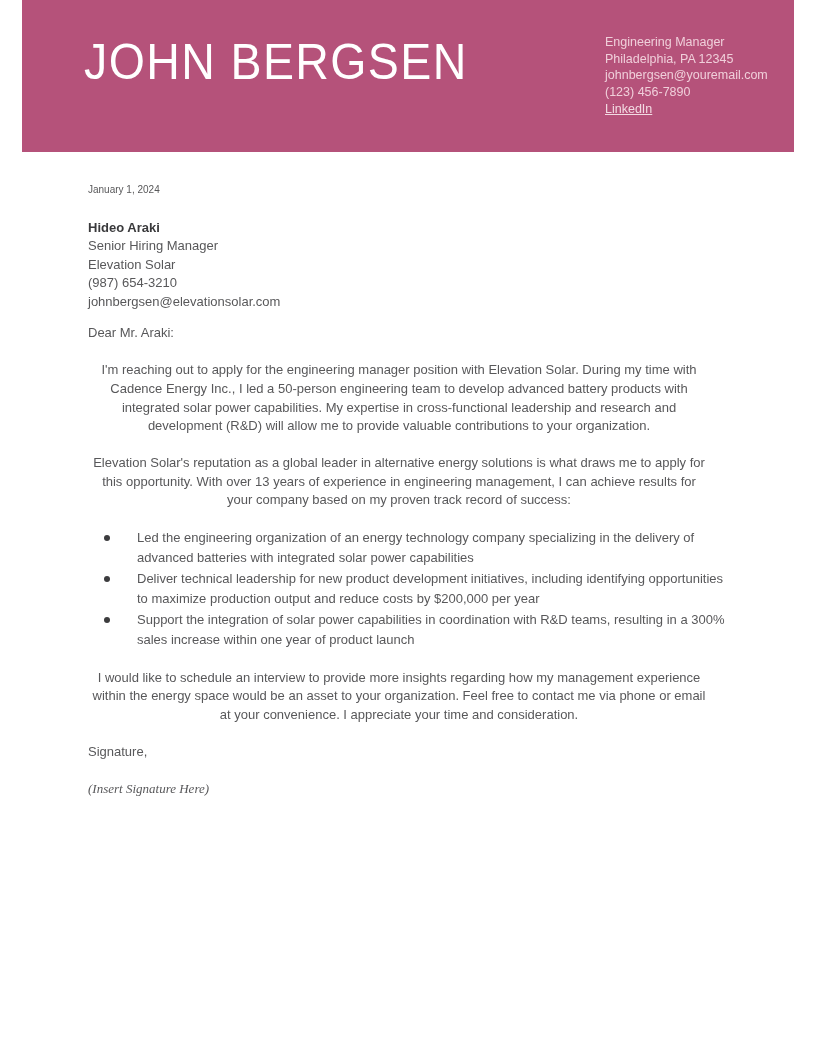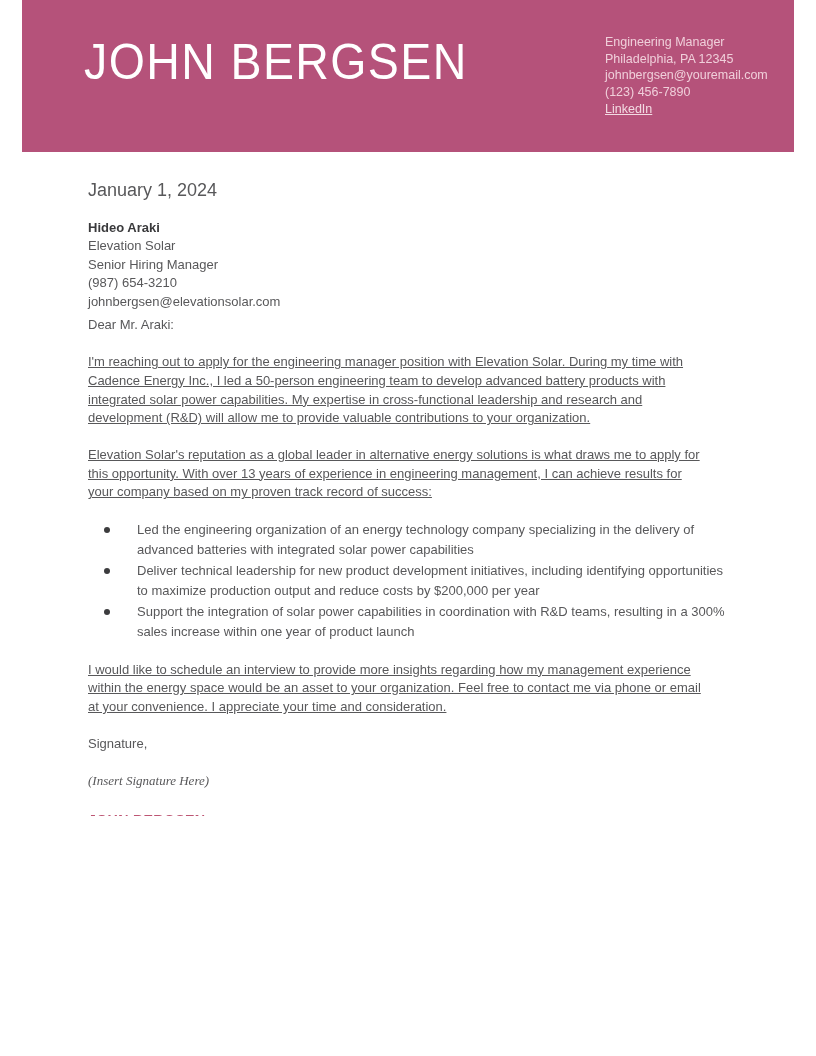--- a/index.html
+++ b/index.html
@@ -73,43 +73,42 @@
     top: 181px;
     width: 640px;
     color: #58585a;
     font-size: 13px;
     line-height: 18.6px;
   }
 
   .date-line {
     margin: 0 0 19px 0;
     color: #58585a;
-    font-size: 18px;
+    font-size: 10px;
   }
 
   .recipient {
-    margin: 0 0 4px 0;
+    margin: 0 0 12px 0;
   }
   .recipient div {
     line-height: 18.6px;
   }
   .recipient .rname {
     font-weight: bold;
     color: #3a3a3c;
   }
 
   .salutation {
     margin: 0 0 19px 0;
   }
 
   .para {
     margin: 0 18px 18px 0;
-    text-align: left;
+    text-align: center;
     line-height: 18.7px;
-    text-decoration: underline;
   }
 
   .bullets {
     margin: 0 0 19px 0;
     padding: 0;
     list-style: none;
   }
   .bullets li {
     position: relative;
     padding-left: 49px;
@@ -163,22 +162,22 @@
       <div class="link">LinkedIn</div>
     </div>
   </div>
 
   <div class="letter">
 
     <p class="date-line">January 1, 2024</p>
 
     <div class="recipient">
       <div class="rname">Hideo Araki</div>
+      <div>Senior Hiring Manager</div>
       <div>Elevation Solar</div>
-      <div>Senior Hiring Manager</div>
       <div>(987) 654-3210</div>
       <div>johnbergsen@elevationsolar.com</div>
     </div>
 
     <p class="salutation">Dear Mr. Araki:</p>
 
     <p class="para">I'm reaching out to apply for the engineering manager position with Elevation Solar. During my time with Cadence Energy Inc., I led a 50-person engineering team to develop advanced battery products with integrated solar power capabilities. My expertise in cross-functional leadership and research and development (R&amp;D) will allow me to provide valuable contributions to your organization.</p>
 
     <p class="para">Elevation Solar's reputation as a global leader in alternative energy solutions is what draws me to apply for this opportunity. With over 13 years of experience in engineering management, I can achieve results for your company based on my proven track record of success:</p>
 

